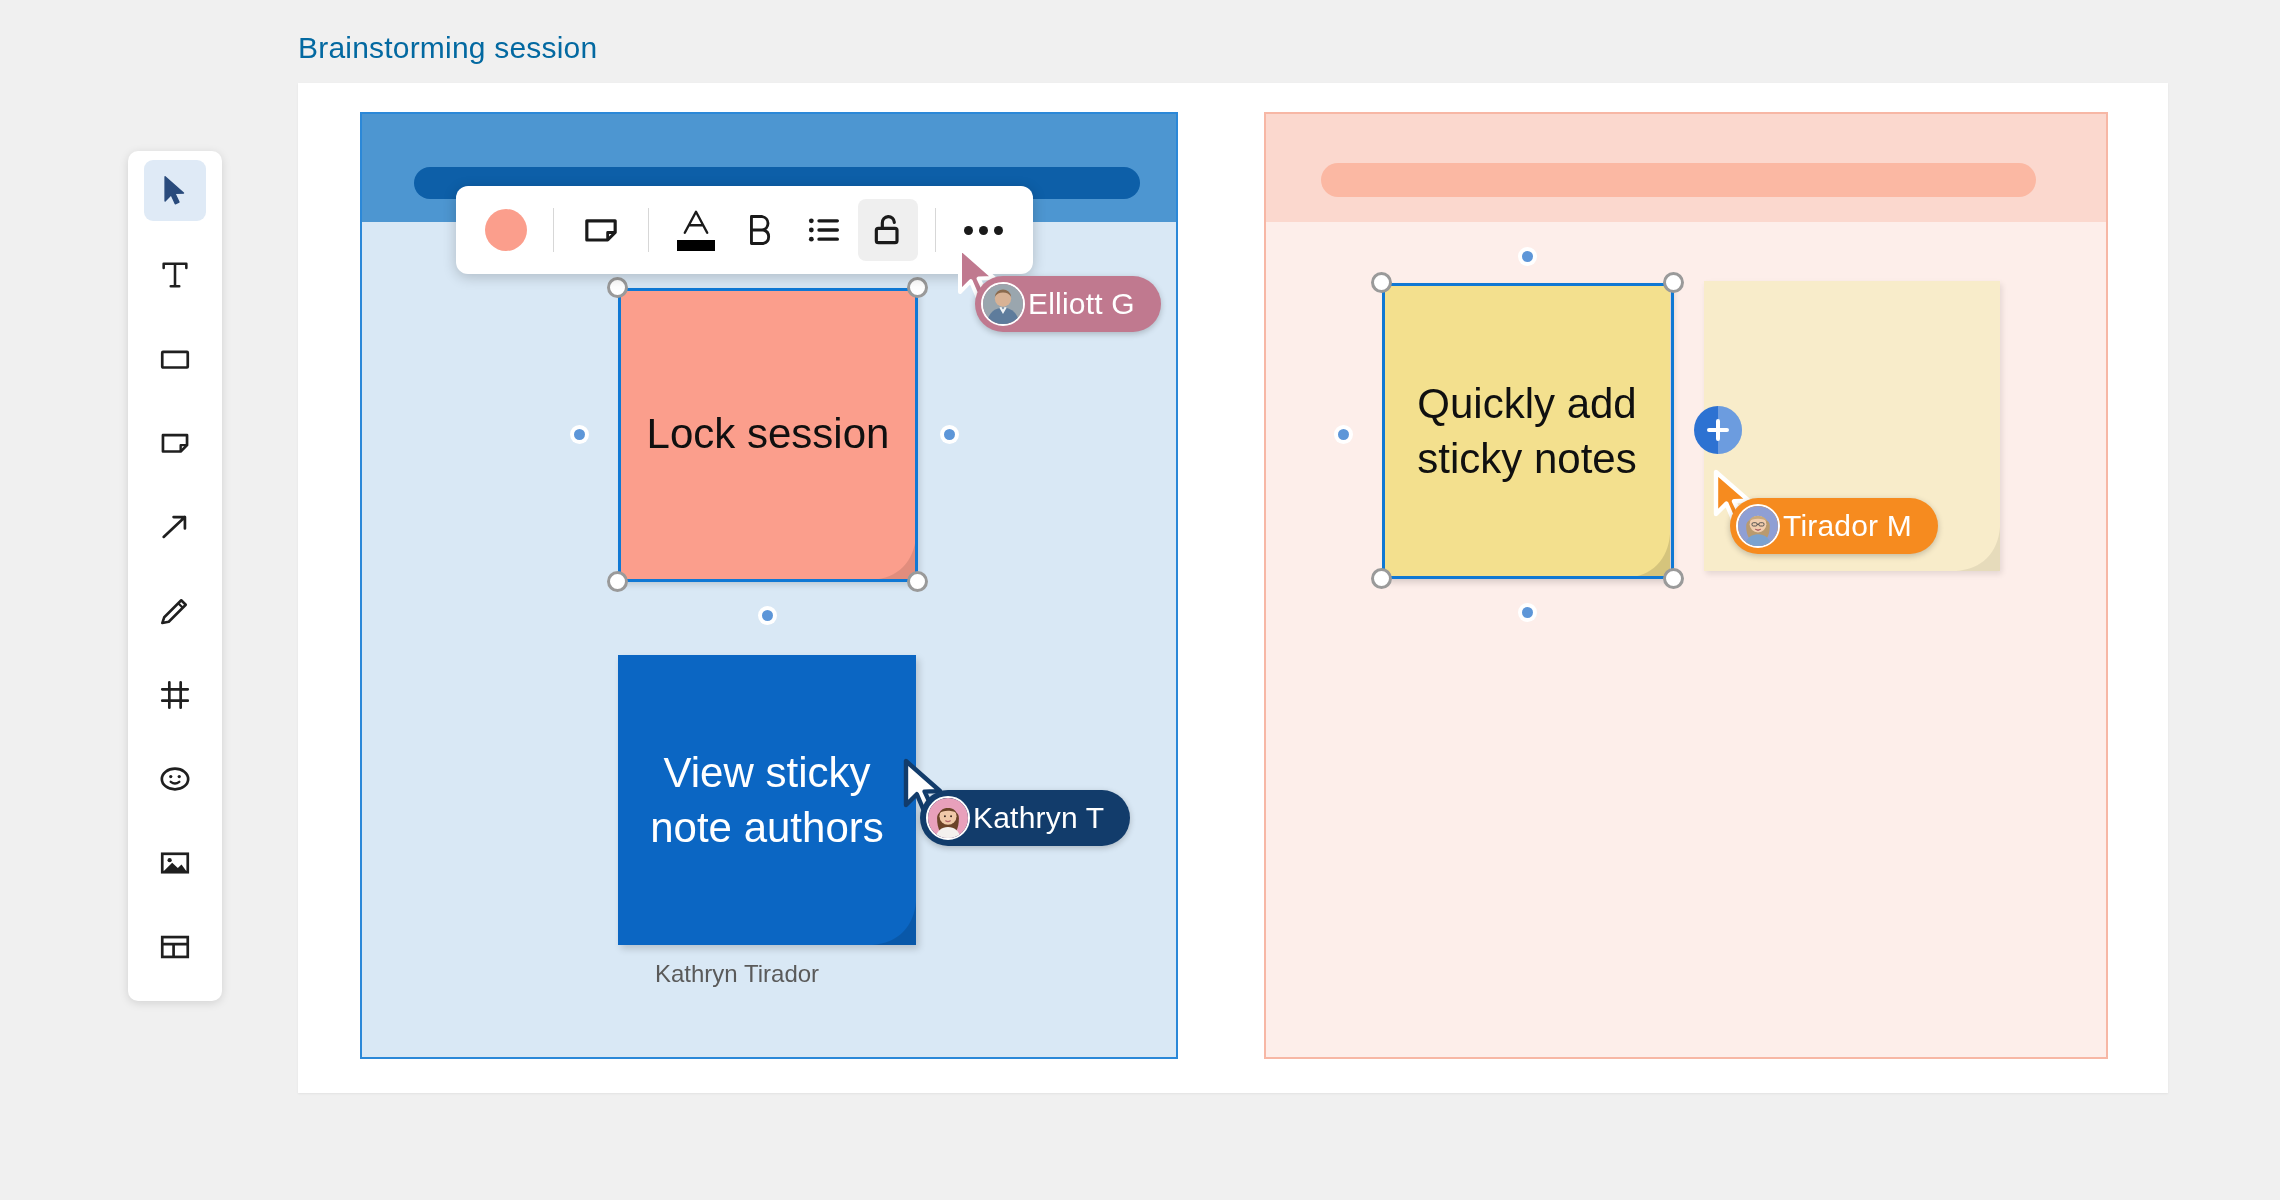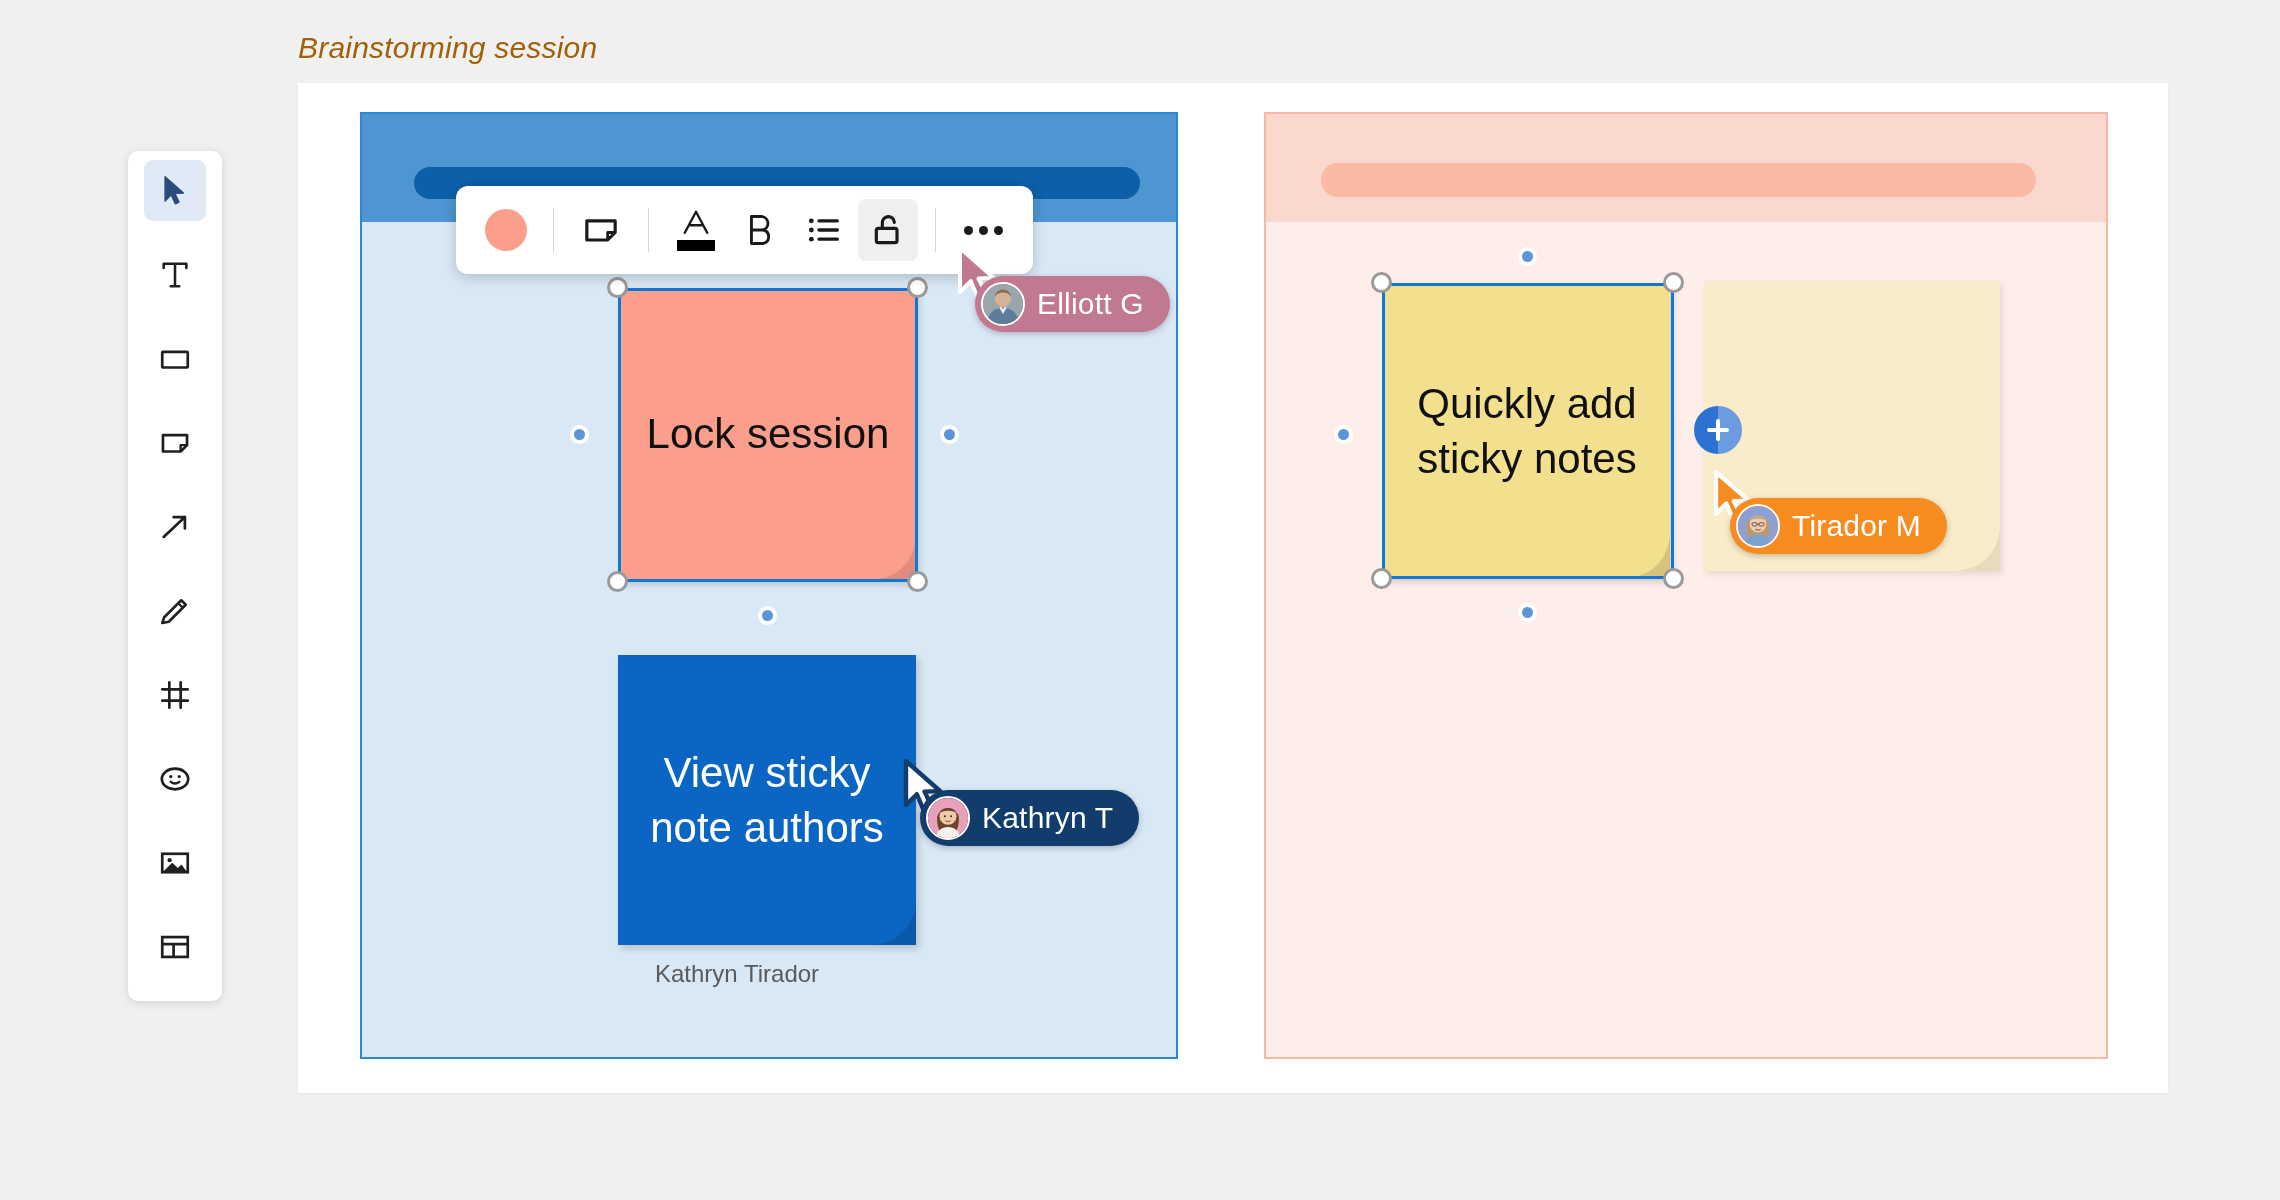--- a/index.html
+++ b/index.html
@@ -14,24 +14,23 @@
     overflow: hidden;
     position: relative;
   }
 
   
   .page-title {
     position: absolute;
     left: 298px;
     top: 31px;
     font-size: 30px;
-    color: #a16207;
+    color: #0369a1;
     letter-spacing: 0.2px;
     white-space: nowrap;
-    font-style: italic;
   }
 
   
   .canvas-panel {
     position: absolute;
     left: 298px;
     top: 83px;
     width: 1870px;
     height: 1010px;
     background: #ffffff;
@@ -282,21 +281,21 @@
   
   .collab { position: absolute; }
   .collab-pill {
     position: absolute;
     display: flex;
     align-items: center;
     height: 56px;
     border-radius: 28px;
     padding-right: 26px;
     padding-left: 6px;
-    gap: 12px;
+    gap: 3px;
     box-shadow: 0 2px 6px rgba(0,0,0,0.22);
     white-space: nowrap;
   }
   .collab-pill .name {
     color: #ffffff;
     font-size: 30px;
     letter-spacing: 0.2px;
   }
   .avatar {
     width: 44px;

